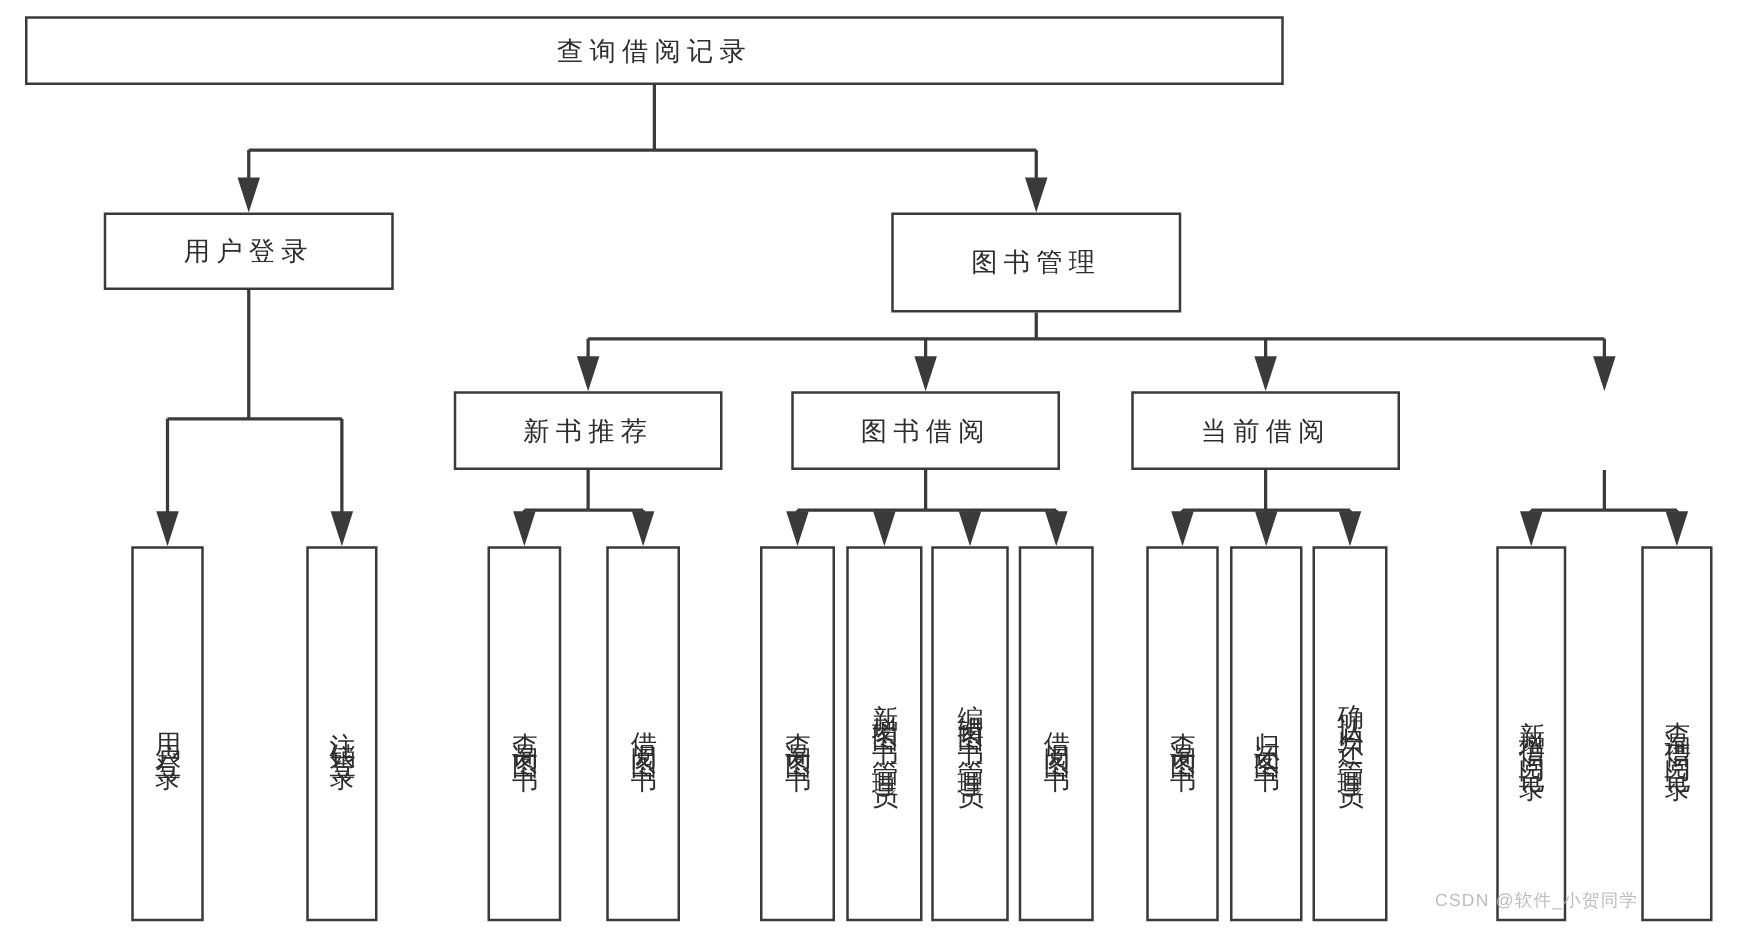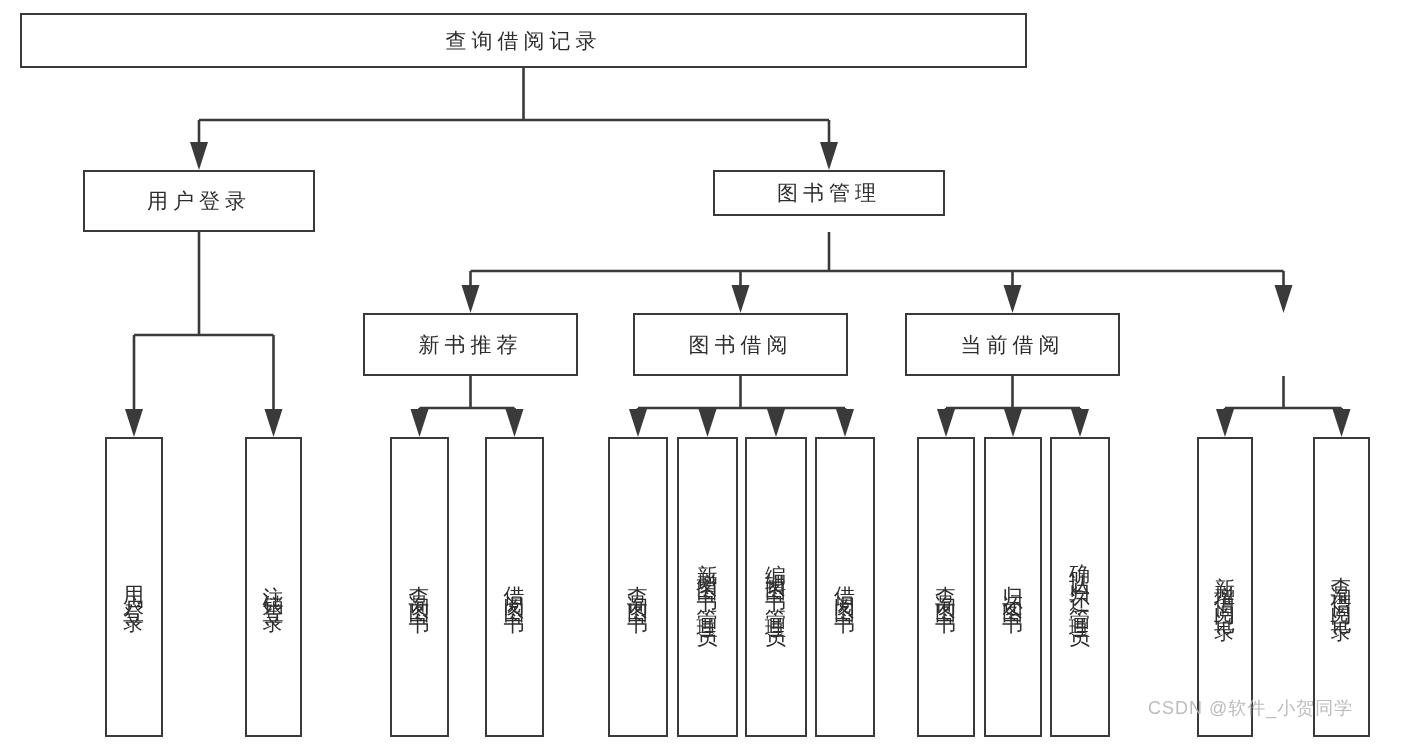--- a/index.html
+++ b/index.html
@@ -51,22 +51,22 @@
   }
   .vbox .vtext {
     writing-mode: vertical-rl;
     text-orientation: mixed;
     letter-spacing: 9px;
     line-height: 1.0;
   }
   .watermark {
     position: absolute;
     left: 1148px;
-    top: 696px;
-    font-size: 18px;
+    top: 712px;
+    font-size: 14px;
     letter-spacing: 1px;
     color: var(--watermark);
     opacity: 0.9;
     white-space: nowrap;
     z-index: 5;
   }
 </style>
 </head>
 <body>
 
@@ -134,21 +134,21 @@
     </g>
   </svg>
 
   <div class="node hbox" style="left:20px; top:13px; width:1007px; height:55px;">
     <span>查询借阅记录</span>
   </div>
 
   <div class="node hbox" style="left:83px; top:170px; width:232px; height:62px;">
     <span>用户登录</span>
   </div>
-  <div class="node hbox" style="left:713px; top:170px; width:232px; height:46px;">
+  <div class="node hbox" style="left:713px; top:170px; width:232px; height:80px;">
     <span>图书管理</span>
   </div>
 
   <div class="node hbox" style="left:363px; top:313px; width:215px; height:63px;">
     <span>新书推荐</span>
   </div>
   <div class="node hbox" style="left:905px; top:313px; width:215px; height:63px;">
     <span>当前借阅</span>
   </div>
   <div class="node hbox" style="left:633px; top:313px; width:215px; height:63px;">

